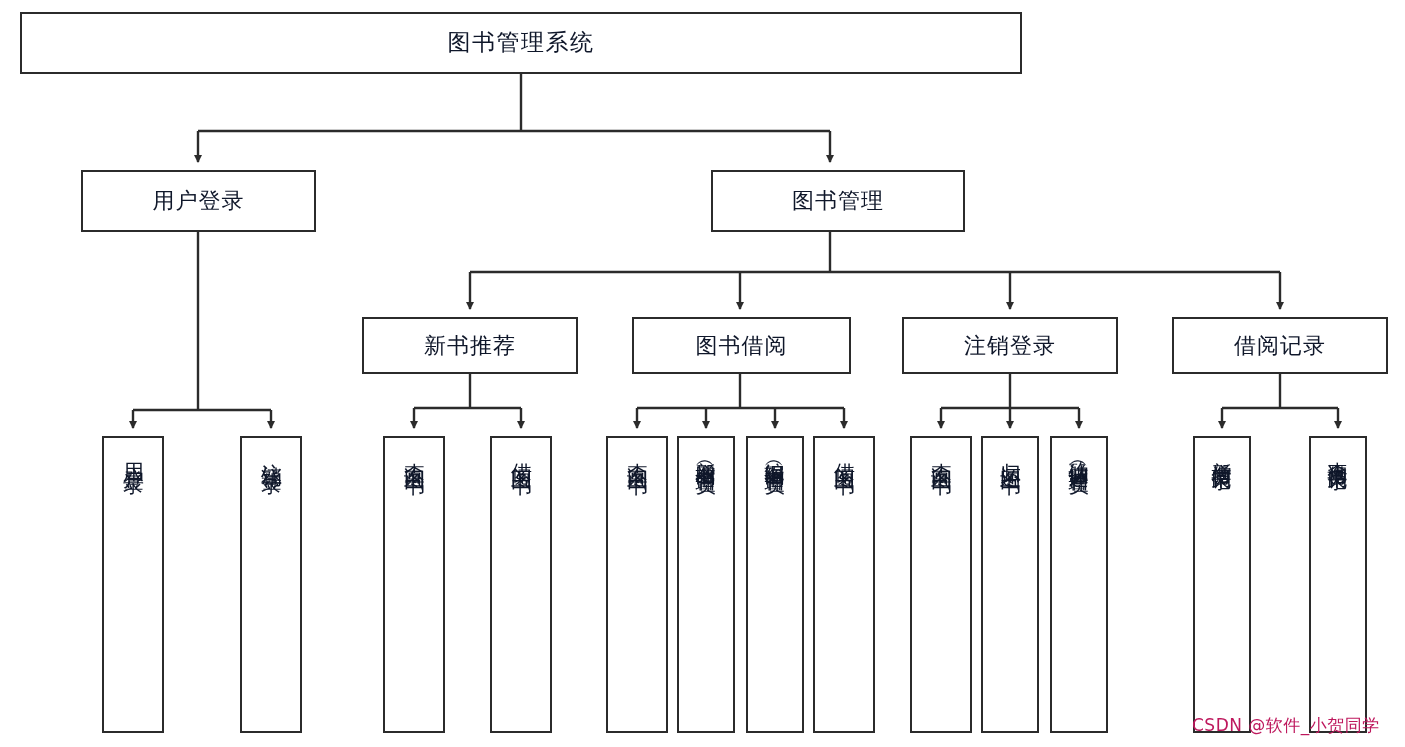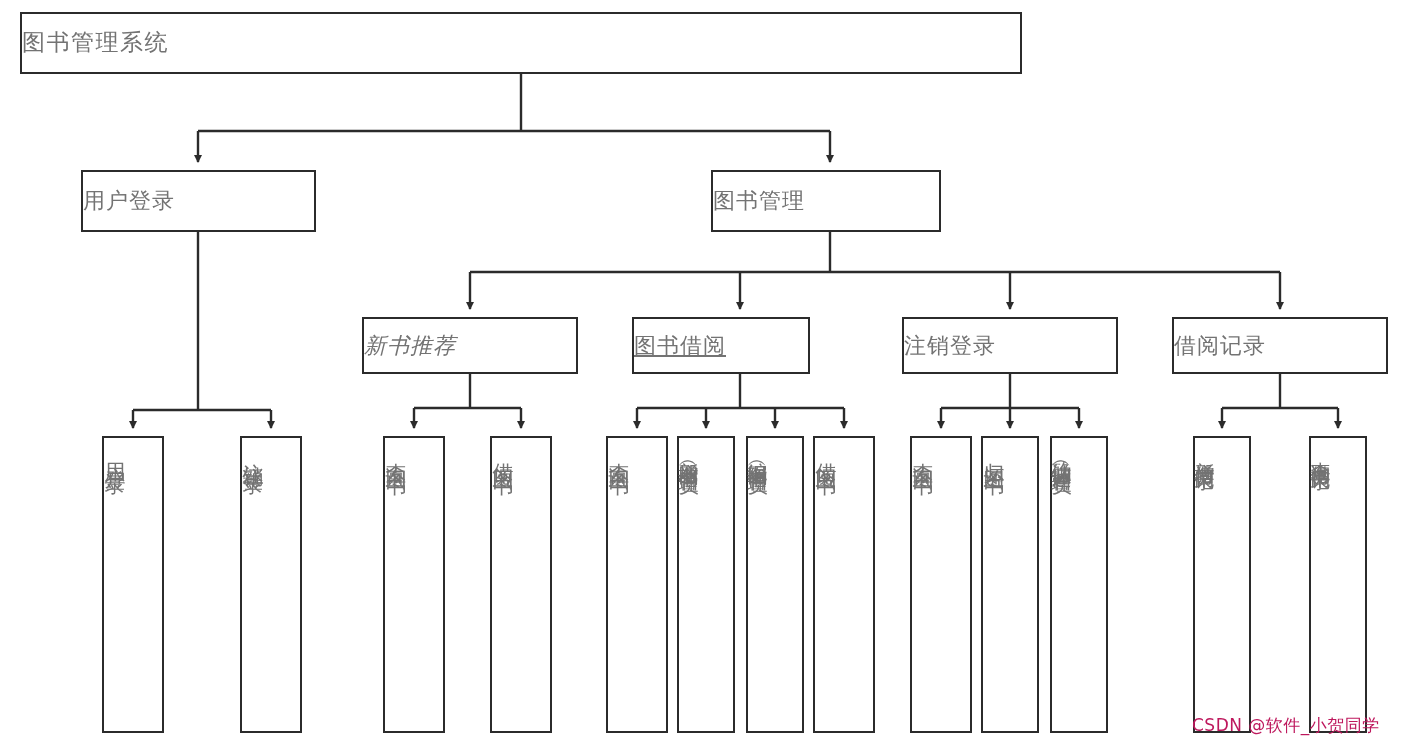--- a/index.html
+++ b/index.html
@@ -26,21 +26,22 @@
     height: 747px;
     pointer-events: none;
   }
   .node {
     position: absolute;
     box-sizing: border-box;
     background: #ffffff;
     border: 2px solid #2b2b2b;
     display: flex;
     align-items: center;
-    color: #737373;
+    justify-content: center;
+    color: #0f172a;
     z-index: 2;
   }
   .node .node-label {
     display: block;
     text-align: center;
     line-height: 1.18;
     white-space: nowrap;
   }
   
   .node.h .node-label {
@@ -135,28 +136,28 @@
     </g>
   </svg>
 
   <div class="node h root" style="left:20px; top:12px; width:1002px; height:62px;">
     <span class="node-label">图书管理系统</span>
   </div>
 
   <div class="node h" style="left:81px; top:170px; width:235px; height:62px;">
     <span class="node-label">用户登录</span>
   </div>
-  <div class="node h" style="left:711px; top:170px; width:230px; height:62px;">
+  <div class="node h" style="left:711px; top:170px; width:254px; height:62px;">
     <span class="node-label">图书管理</span>
   </div>
 
-  <div class="node h" style="left:362px; top:317px; width:216px; height:57px;font-style:italic;">
+  <div class="node h" style="left:362px; top:317px; width:216px; height:57px;">
     <span class="node-label">新书推荐</span>
   </div>
-  <div class="node h" style="left:632px; top:317px; width:178px; height:57px;text-decoration:underline;">
+  <div class="node h" style="left:632px; top:317px; width:219px; height:57px;">
     <span class="node-label">图书借阅</span>
   </div>
   <div class="node h" style="left:902px; top:317px; width:216px; height:57px;">
     <span class="node-label">注销登录</span>
   </div>
   <div class="node h" style="left:1172px; top:317px; width:216px; height:57px;">
     <span class="node-label">借阅记录</span>
   </div>
 
   <div class="node v" style="left:102px; top:436px; width:62px; height:297px;">

